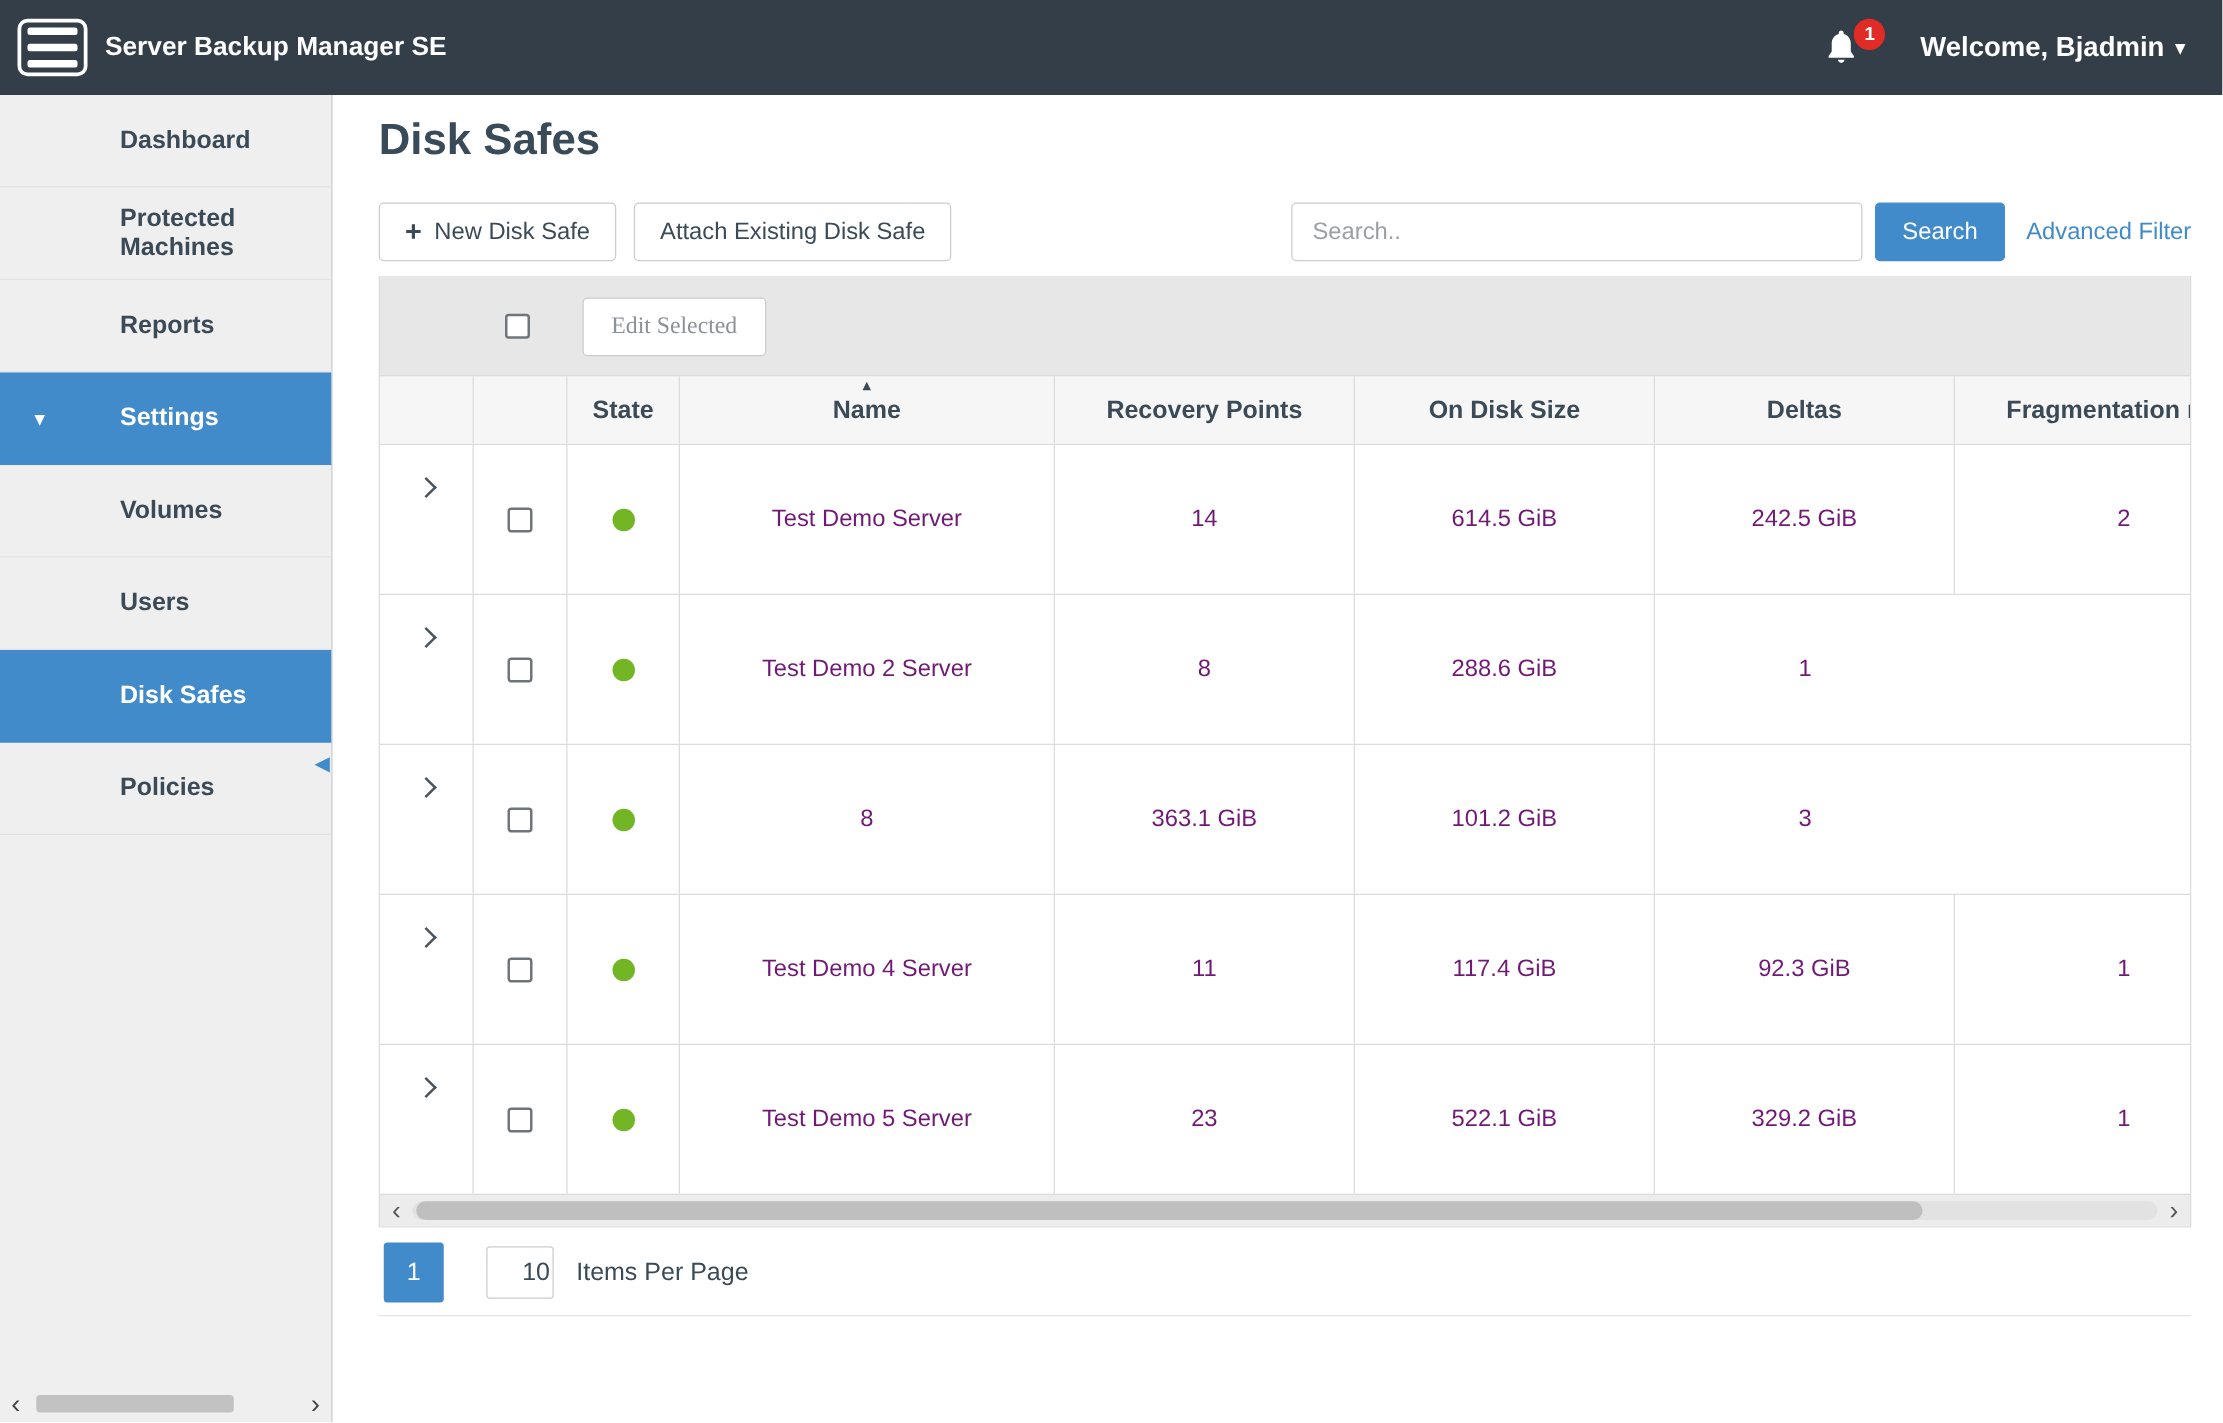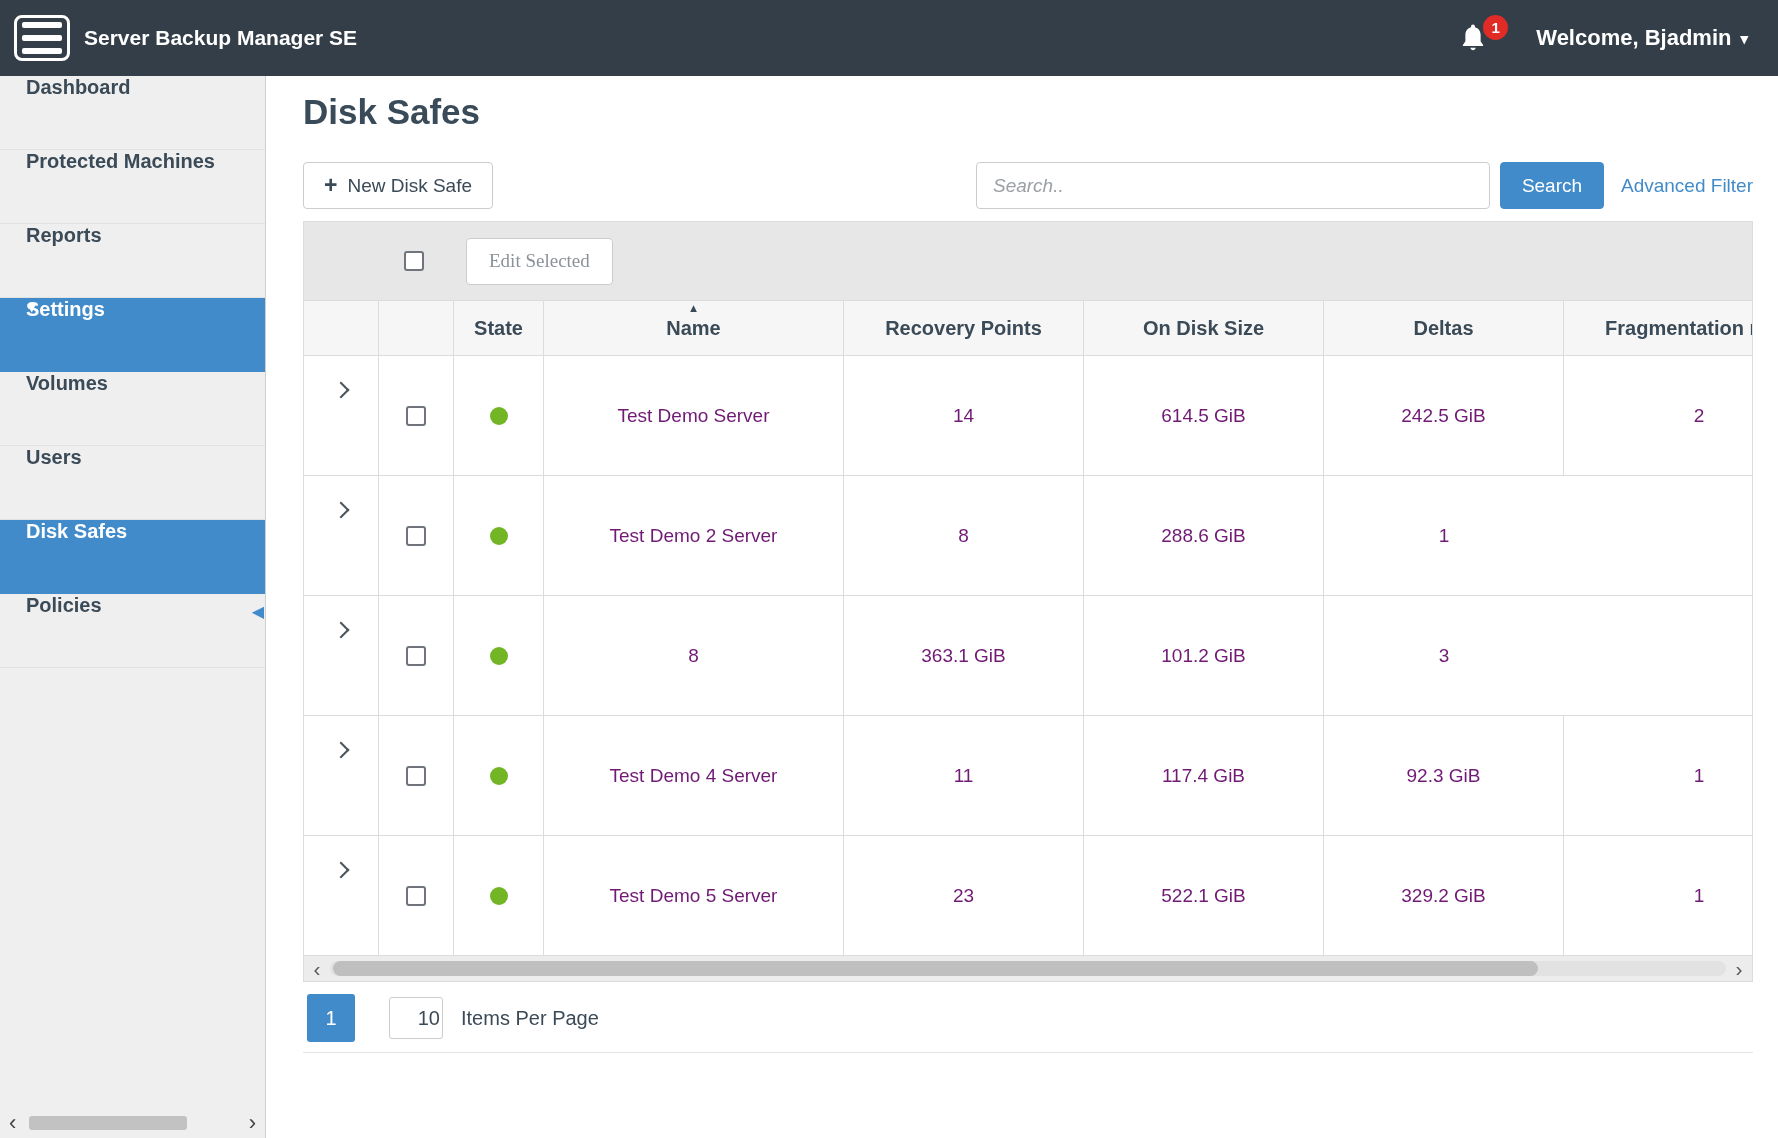--- a/index.html
+++ b/index.html
@@ -43,22 +43,22 @@
   .welcome { color: #fff; font-size: 22px; font-weight: 600; display: flex; align-items: center; gap: 9px; cursor: pointer; }
   .welcome .caret { font-size: 15px; line-height: 1; }
 
   
   .sidebar {
     position: absolute; top: 76px; left: 0; bottom: 0; width: 266px;
     background: #efefef; border-right: 1px solid #cfcfcf;
     z-index: 10;
   }
   .side-item {
-    height: 74px; display: flex; align-items: flex-start;
-    padding-left: 26px; position: relative;
+    height: 74px; display: flex; align-items: center;
+    padding-left: 96px; position: relative;
     font-size: 20px; font-weight: 700; color: #3b4a57;
     border-bottom: 1px solid #e2e2e2;
     cursor: pointer;
   }
   .side-item.active { background: #428bca; color: #fff; border-bottom-color: #428bca; }
   .side-item .item-caret { position: absolute; left: 28px; font-size: 15px; }
   .collapse-handle {
     position: absolute; right: 1px; top: 528px;
     color: #428bca; font-size: 16px; cursor: pointer;
     line-height: 1;
@@ -83,22 +83,22 @@
   .btn {
     height: 47px; background: #fff; border: 1px solid #ccc; border-radius: 4px;
     font-family: inherit; font-size: 19px; color: #3b4a57;
     padding: 0 20px; display: inline-flex; align-items: center; gap: 10px;
     cursor: pointer;
   }
   .btn + .btn { margin-left: 14px; }
   .btn .plus { font-size: 23px; font-weight: 700; line-height: 1; }
   .search-group { margin-left: auto; display: flex; align-items: center; }
   .search-input {
-    width: 514px; height: 47px; border: 1px solid #ccc; border-radius: 4px;
-    padding: 0 16px; font-family: inherit; font-size: 19px; color: #3b4a57; font-style: italic;
+    width: 457px; height: 47px; border: 1px solid #ccc; border-radius: 4px;
+    padding: 0 16px; font-family: inherit; font-size: 19px; color: #3b4a57;
   }
   .search-input::placeholder { color: #9aa0a5; }
   .search-btn {
     height: 47px; width: 104px; margin-left: 10px;
     background: #428bca; border: 1px solid #428bca; border-radius: 4px;
     color: #fff; font-family: Liberation Sans, sans-serif; font-size: 19px; cursor: pointer;
   }
   .adv-filter { color: #428bca; font-size: 19px; margin-left: 17px; text-decoration: none; cursor: pointer; }
 
   
@@ -229,20 +229,21 @@
 </div>
 
 <div class="main">
   <h1 class="page-title">Disk Safes</h1>
 
   <div class="toolbar-row">
     <button class="btn">
       <span class="plus">+</span>
       <span>New Disk Safe</span>
     </button>
+    <button class="btn">Attach Existing Disk Safe</button>
 
     <div class="search-group">
       <input class="search-input" type="text" placeholder="Search.." style="">
       <button class="search-btn">Search</button>
       <a class="adv-filter">Advanced Filter</a>
     </div>
   </div>
 
   <div class="table-card">
 

